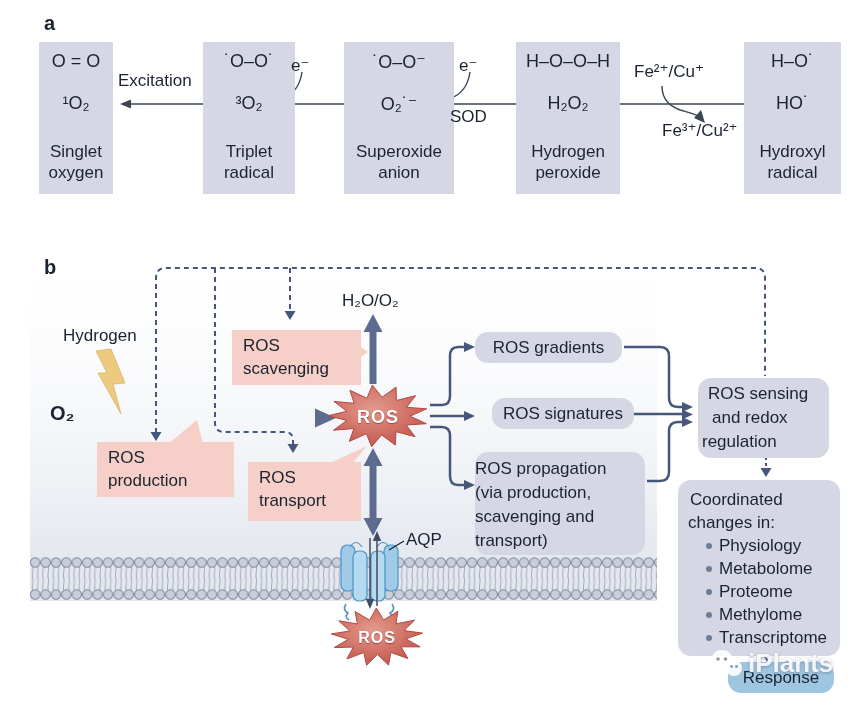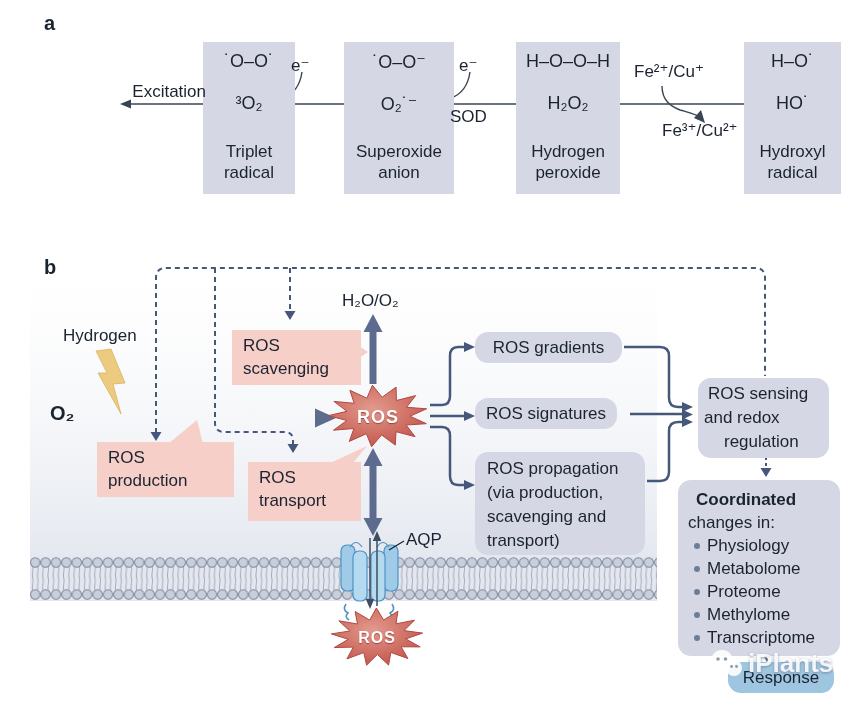--- a/index.html
+++ b/index.html
@@ -9,22 +9,22 @@
   .abs{position:absolute;z-index:2;}
   .panel-label{font-size:20px;font-weight:bold;}
   .abox{position:absolute;top:42px;height:152px;background:#d5d8e4;z-index:1;}
   .af-top{position:absolute;top:9px;left:0;width:100%;text-align:center;font-size:18px;}
   .af-mid{position:absolute;top:51px;left:0;width:100%;text-align:center;font-size:18px;}
   .af-name{position:absolute;top:99px;left:0;width:100%;text-align:center;font-size:17px;line-height:21px;}
   .arrow-lbl{position:absolute;font-size:17px;z-index:2;white-space:nowrap;}
   .callout{position:absolute;background:#f6cfc8;z-index:2;font-size:17px;line-height:23px;padding:4px 0 0 11px;}
   .gbox{position:absolute;background:#d5d8e4;z-index:2;font-size:17px;border-radius:13px;}
   .gbox.center{display:flex;align-items:center;justify-content:center;}
-  .gbox .bl{line-height:24px;padding-left:12px;}
-  .blt-row{display:flex;align-items:center;line-height:23px;padding-left:16px;}
+  .gbox .bl{line-height:24px;}
+  .blt-row{display:flex;align-items:center;line-height:23px;padding-left:28px;}
   .dot{width:6px;height:6px;border-radius:50%;background:#6e7d96;margin-right:7px;flex:0 0 auto;}
   .ros-txt{position:absolute;z-index:3;color:#fff;font-weight:bold;letter-spacing:1px;
            transform:translate(-50%,-50%);text-shadow:0 1px 1px rgba(120,30,25,.6);}
   .wm{position:absolute;z-index:5;display:flex;align-items:center;opacity:.95;}
   .wm-text{font-size:26px;color:rgba(255,255,255,.93);font-weight:bold;
            text-shadow:0 1px 3px rgba(110,125,150,.85);margin-left:4px;}
   .bold{font-weight:bold;}
 </style>
 </head>
 <body>
@@ -144,20 +144,25 @@
     <polygon points="377,531 372.8,541 381.2,541" fill="#3d4d63"></polygon>
     <path d="M404,541 L389,550" stroke="#1b2330" stroke-width="1.3" fill="none"></path>
   </g>
 
   <polygon fill="url(#rosgrad)" stroke="#b04a43" stroke-width="1" points="426.4,423.7 406.2,425.0 415.1,436.7 396.0,431.7 395.3,445.1 381.6,434.9 371.6,446.7 366.4,433.7 349.3,441.4 353.9,428.5 333.5,430.2 346.9,420.4 328.0,415.7 347.0,411.3 333.9,401.4 354.2,403.3 349.9,390.3 366.9,398.2 372.4,385.2 382.1,397.2 396.1,387.1 396.4,400.5 415.7,395.6 406.5,407.3 426.6,408.8 410.0,416.2"></polygon>
   <polygon fill="url(#rosgrad)" stroke="#b04a43" stroke-width="1" points="420.2,646.9 401.1,646.8 407.9,658.5 390.8,652.4 388.6,665.1 377.4,654.5 366.6,665.2 363.8,652.6 346.9,658.9 353.3,647.1 334.2,647.6 348.3,639.3 331.3,633.9 349.8,631.0 338.8,620.8 357.5,624.0 355.1,611.5 369.7,620.1 376.4,608.0 383.6,620.0 397.9,611.2 396.0,623.8 414.5,620.2 404.0,630.6 422.6,633.1 405.8,638.9"></polygon>
 </svg>
 
 <div class="abs panel-label" style="left:44px;top:12px;">a</div>
 
+<div class="abox" style="left:39px;width:74px;">
+  <div class="af-top">O = O</div>
+  <div class="af-mid">¹O₂</div>
+  <div class="af-name">Singlet oxygen</div>
+</div>
 <div class="abox" style="left:203px;width:92px;">
   <div class="af-top">˙O–O˙</div>
   <div class="af-mid">³O₂</div>
   <div class="af-name">Triplet radical</div>
 </div>
 <div class="abox" style="left:344px;width:110px;">
   <div class="af-top">˙O–O⁻</div>
   <div class="af-mid">O₂˙⁻</div>
   <div class="af-name">Superoxide anion</div>
 </div>
@@ -165,21 +170,21 @@
   <div class="af-top">H–O–O–H</div>
   <div class="af-mid">H₂O₂</div>
   <div class="af-name">Hydrogen peroxide</div>
 </div>
 <div class="abox" style="left:744px;width:97px;">
   <div class="af-top">H–O˙</div>
   <div class="af-mid">HO˙</div>
   <div class="af-name">Hydroxyl radical</div>
 </div>
 
-<div class="arrow-lbl" style="left:118px;top:82px;width:88px;text-align:right;">Excitation</div>
+<div class="arrow-lbl" style="left:118px;top:71px;width:88px;text-align:left;">Excitation</div>
 <div class="arrow-lbl" style="left:291px;top:55px;">e⁻</div>
 <div class="arrow-lbl" style="left:459px;top:55px;">e⁻</div>
 <div class="arrow-lbl" style="left:450px;top:107px;">SOD</div>
 <div class="arrow-lbl" style="left:634px;top:61px;">Fe²⁺/Cu⁺</div>
 <div class="arrow-lbl" style="left:662px;top:120px;">Fe³⁺/Cu²⁺</div>
 
 <div class="abs panel-label" style="left:44px;top:256px;">b</div>
 <div class="arrow-lbl" style="left:63px;top:326px;">Hydrogen</div>
 <div class="arrow-lbl bold" style="left:50px;top:402px;font-size:20px;">O₂</div>
 <div class="arrow-lbl" style="left:342px;top:291px;">H₂O/O₂</div>
@@ -197,36 +202,36 @@
   <div>ROS</div>
   <div>transport</div>
 </div>
 
 <div class="ros-txt" style="left:378px;top:417px;font-size:18px;">ROS</div>
 <div class="ros-txt" style="left:377px;top:638px;font-size:16px;">ROS</div>
 
 <div class="gbox center" style="left:475px;top:332px;width:147px;height:31px;">
   <span>ROS gradients</span>
 </div>
-<div class="gbox center" style="left:475px;top:398px;width:142px;height:31px;">
+<div class="gbox center" style="left:492px;top:398px;width:142px;height:31px;">
   <span>ROS signatures</span>
 </div>
 <div class="gbox" style="left:475px;top:452px;width:170px;height:98px;padding-top:5px;">
   <div class="bl">ROS propagation</div>
   <div class="bl">(via production,</div>
   <div class="bl">scavenging and</div>
   <div class="bl">transport)</div>
 </div>
 <div class="gbox" style="left:698px;top:378px;width:131px;height:76px;padding-top:4px;">
   <div class="bl" style="padding-left:10px;">ROS sensing</div>
-  <div class="bl" style="padding-left:6px;">and redox</div>
-  <div class="bl" style="padding-left:26px;">regulation</div>
+  <div class="bl" style="padding-left:14px;">and redox</div>
+  <div class="bl" style="padding-left:4px;">regulation</div>
 </div>
 <div class="gbox" style="left:678px;top:480px;width:162px;height:168px;padding-top:8px;line-height:23px;">
-  <div style="padding-left:18px;font-weight:bold;">Coordinated</div>
+  <div style="padding-left:12px;">Coordinated</div>
   <div style="padding-left:10px;">changes in:</div>
   <div class="blt-row">
         <span class="dot"></span>
         <span>Physiology</span>
       </div>
   <div class="blt-row">
         <span class="dot"></span>
         <span>Metabolome</span>
       </div>
   <div class="blt-row">

